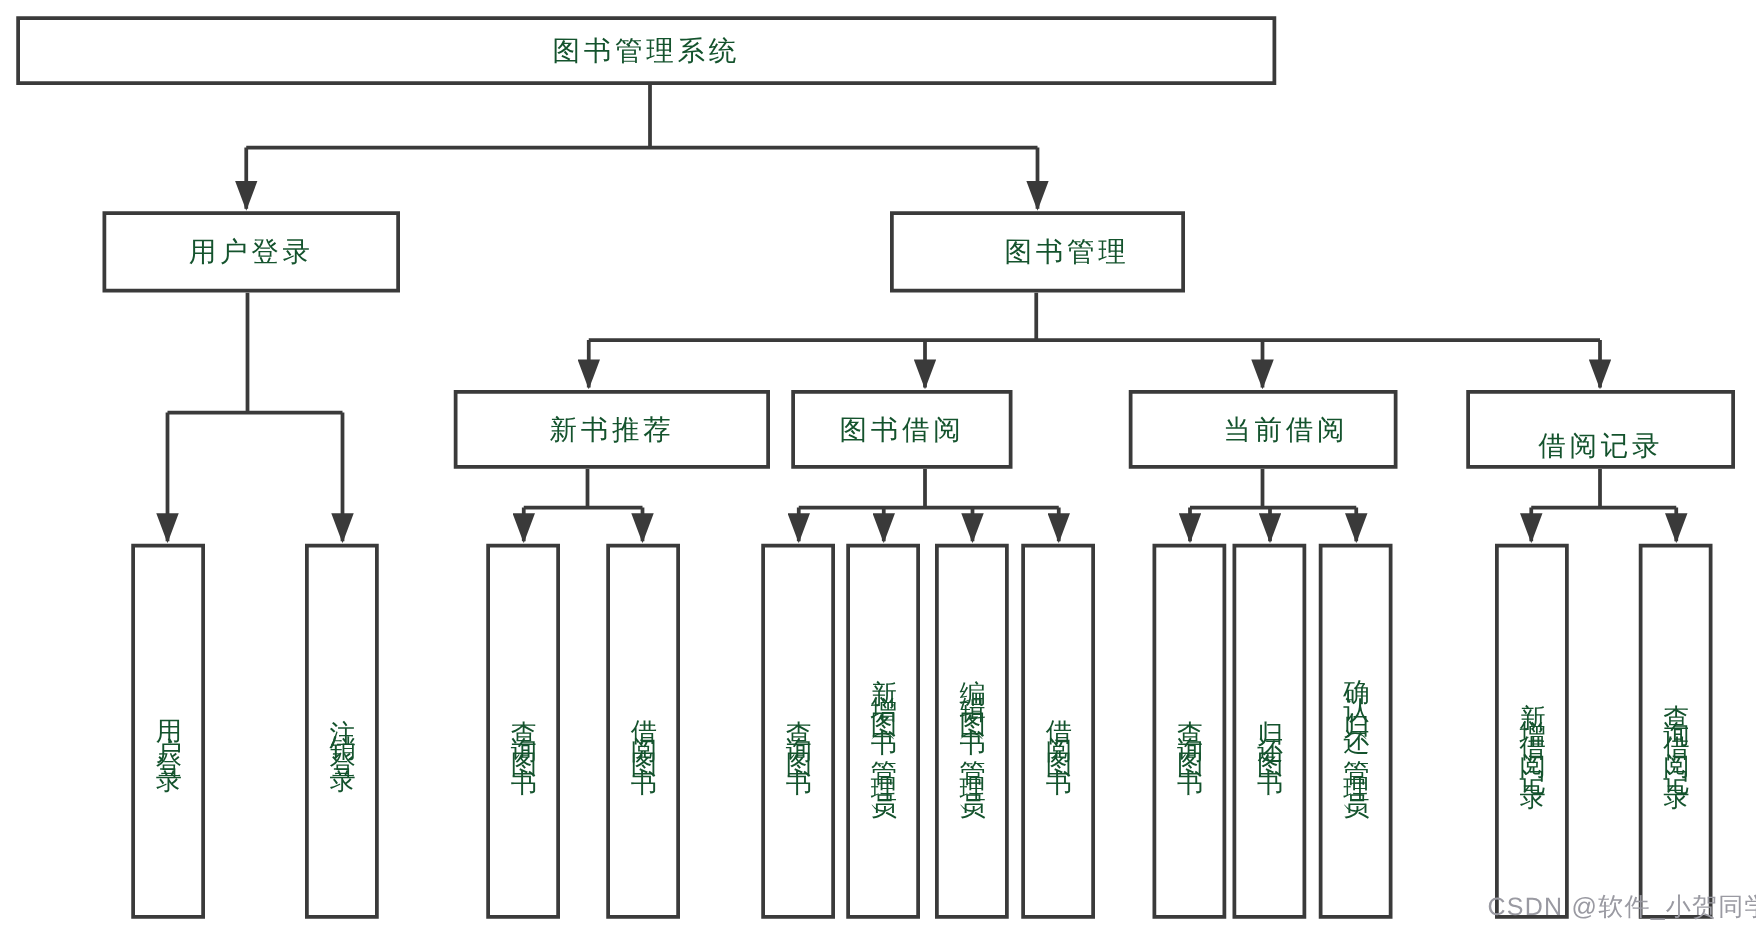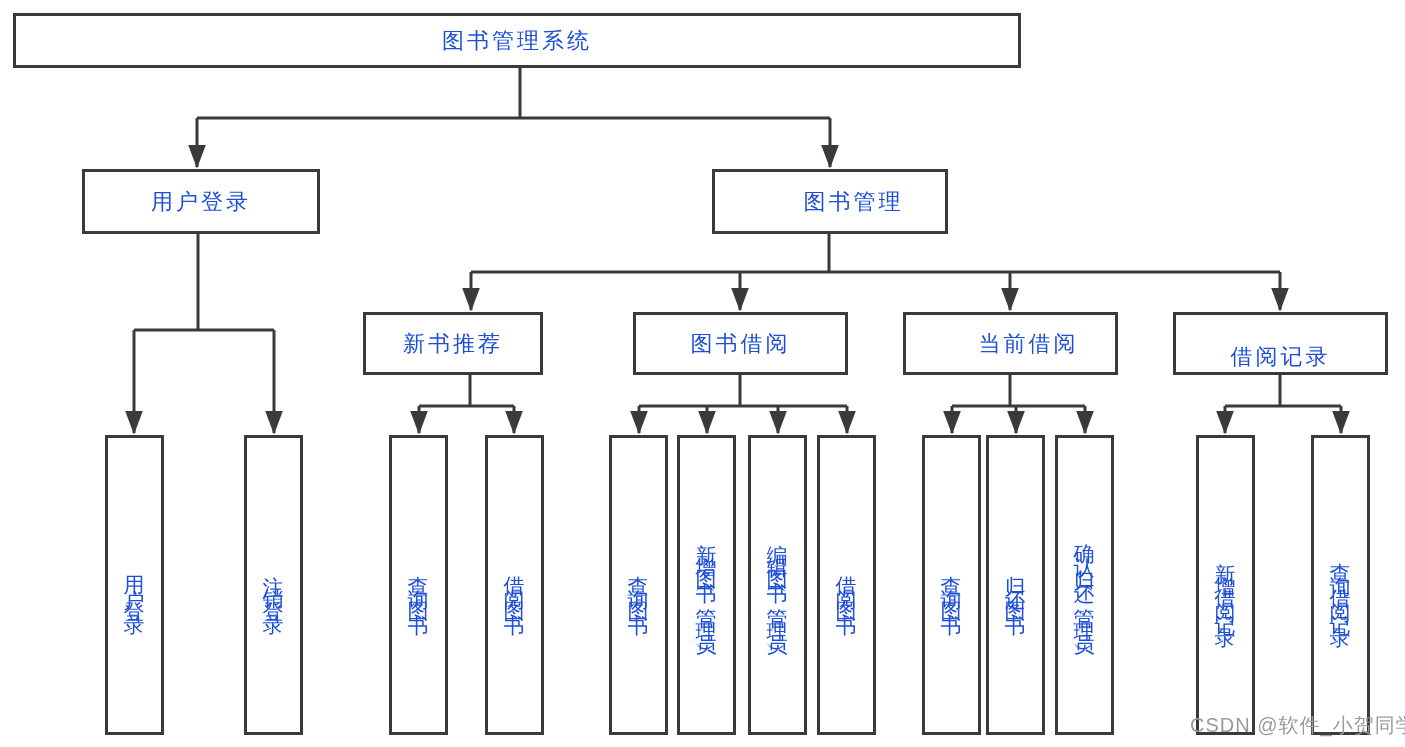--- a/index.html
+++ b/index.html
@@ -23,21 +23,21 @@
     height: 747px;
   }
   .node {
     position: absolute;
     box-sizing: border-box;
     background: #ffffff;
     border: 3px solid #3a3a3a;
     display: flex;
     align-items: center;
     justify-content: center;
-    color: #1d4ed8;
+    color: #14532d;
     z-index: 2;
   }
   .hnode {
     font-size: 22px;
     letter-spacing: 3px;
     white-space: nowrap;
   }
   .vnode {
     writing-mode: vertical-rl;
     text-orientation: mixed;
@@ -108,24 +108,24 @@
     <span>图书管理系统</span>
   </div>
 
   <div class="node hnode" style="left:82px; top:169px; width:238px; height:65px;">
     <span>用户登录</span>
   </div>
   <div class="node hnode" style="left:712px; top:169px; width:236px; height:65px;padding-left:47px;">
     <span>图书管理</span>
   </div>
 
-  <div class="node hnode" style="left:363px; top:312px; width:180px; height:63px;">
+  <div class="node hnode" style="left:363px; top:312px; width:253px; height:63px;">
     <span>新书推荐</span>
   </div>
-  <div class="node hnode" style="left:633px; top:312px; width:215px; height:63px;">
+  <div class="node hnode" style="left:633px; top:312px; width:177px; height:63px;">
     <span>图书借阅</span>
   </div>
   <div class="node hnode" style="left:903px; top:312px; width:215px; height:63px;padding-left:36px;">
     <span>当前借阅</span>
   </div>
   <div class="node hnode" style="left:1173px; top:312px; width:215px; height:63px;align-items:flex-end;">
     <span>借阅记录</span>
   </div>
 
   <div class="node vnode" style="left:105px; top:435px; width:59px; height:300px;">

